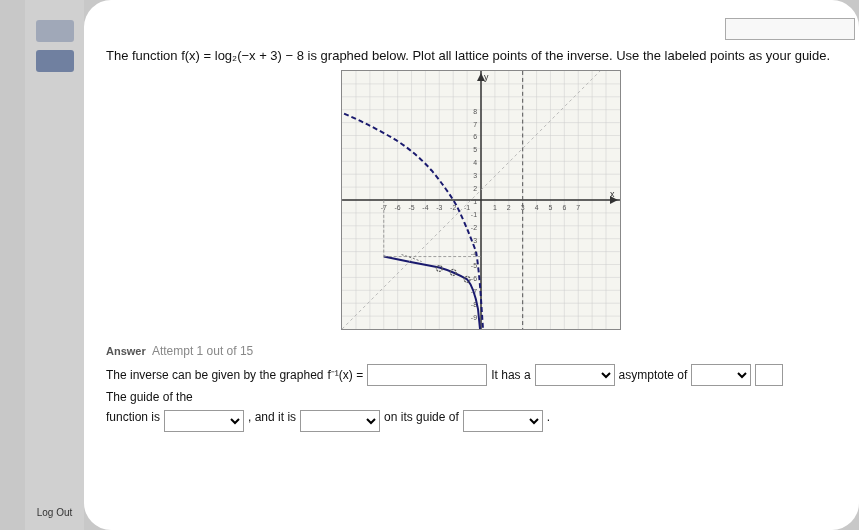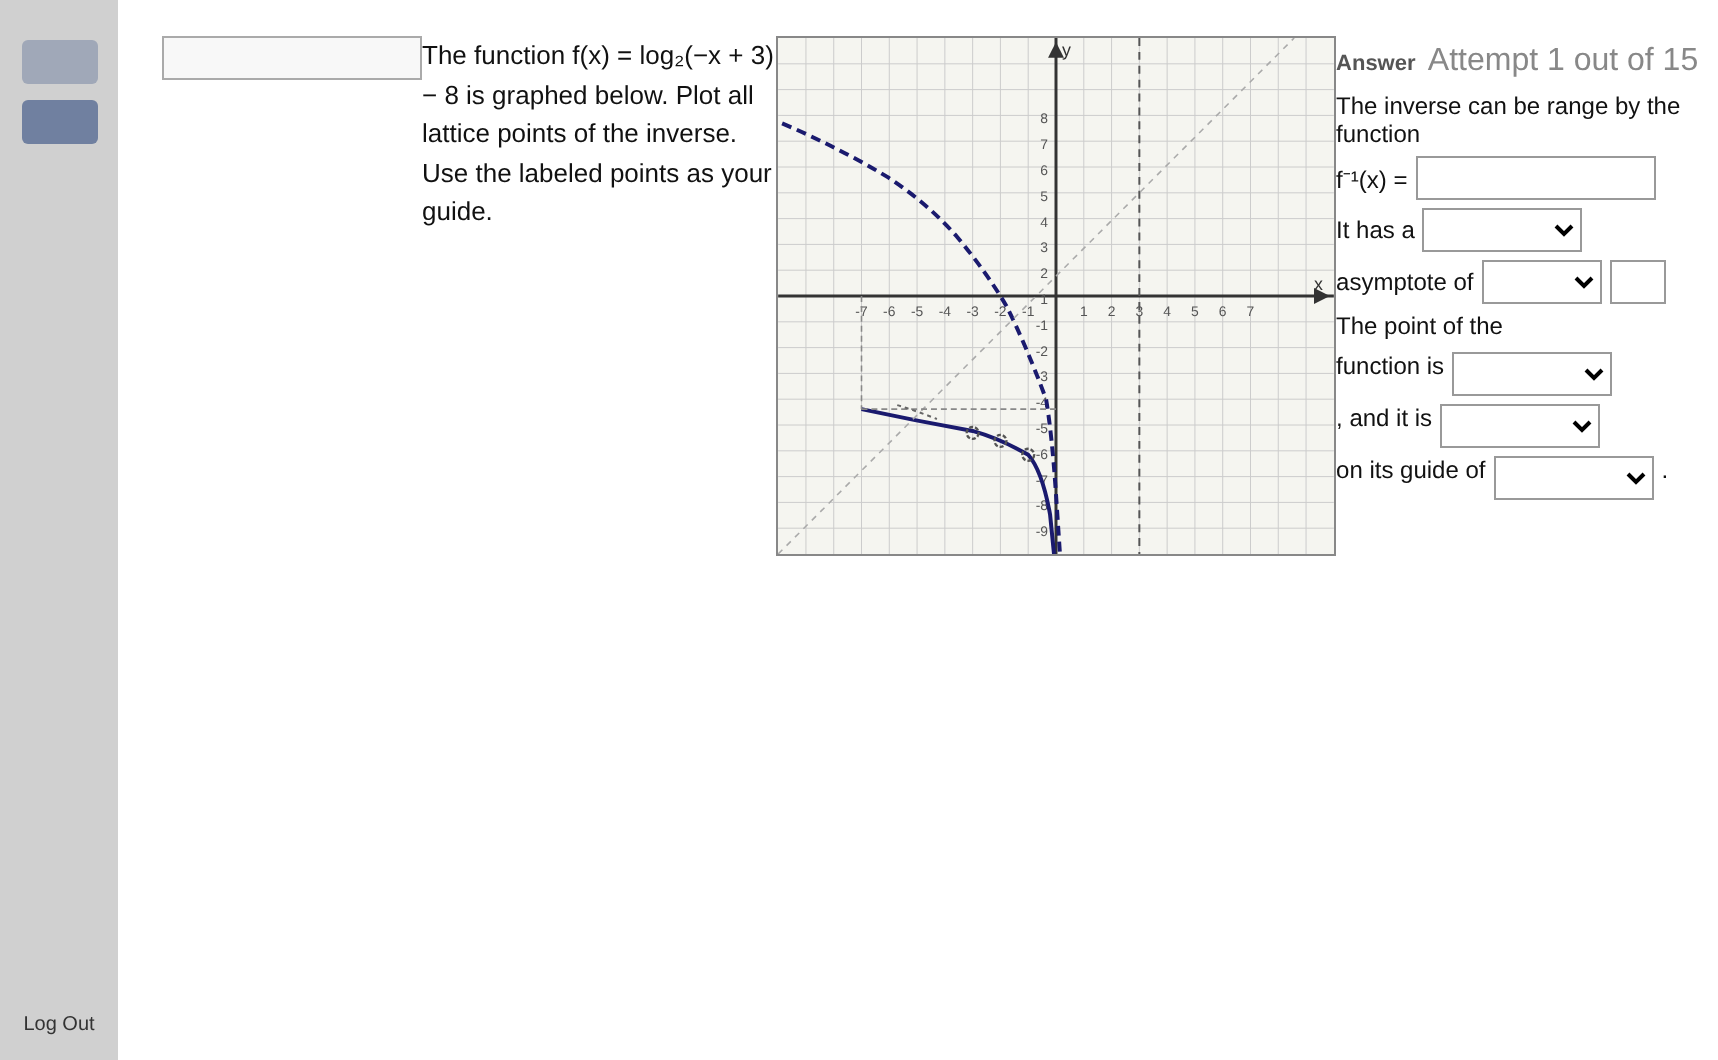--- a/index.html
+++ b/index.html
@@ -14,20 +14,21 @@
 
     .sidebar {
       width: 59px;
       background: #d0d0d0;
       display: flex;
       flex-direction: column;
       align-items: center;
       padding-top: 20px;
       gap: 8px;
       position: relative;
+      margin-left: 25px;
     }
 
     .sidebar-btn {
       width: 38px;
       height: 22px;
       background: #a0a8b8;
       border-radius: 3px;
       cursor: pointer;
     }
 
@@ -41,22 +42,23 @@
       font-size: 10px;
       color: #333;
       cursor: pointer;
     }
 
     .main-content {
       flex: 1;
       background: #ffffff;
       padding: 18px 4px 10px 22px;
       display: flex;
-      flex-direction: row;
+      flex-direction: column;
       overflow: hidden;
+      border-radius: 27px;
     }
 
     .top-bar {
       display: flex;
       justify-content: flex-end;
       margin-bottom: 6px;
     }
 
     .top-input-box {
       width: 130px;
@@ -98,21 +100,21 @@
       margin-top: 4px;
     }
 
     .answer-label {
       font-size: 11px;
       color: #555;
       margin-bottom: 6px;
     }
 
     .answer-label span.attempt {
-      font-size: 16px;
+      font-size: 12px;
       color: #888;
       text-align: center;
     }
 
     .answer-row {
       display: flex;
       align-items: center;
       flex-wrap: wrap;
       gap: 4px;
       font-size: 12px;
@@ -305,37 +307,37 @@
     </div>
   </div>
 
   <div class="answer-section">
     <div class="answer-label">
       <strong>Answer</strong>&nbsp;
       <span class="attempt">Attempt 1 out of 15</span>
     </div>
 
     <div class="answer-row">
-      <span>The inverse can be range by the function</span>
+      <span>The inverse can be given by the graphed</span>
       <span>f⁻¹(x) =</span>
       <input class="answer-input" type="text" style="">
       <span>It has a</span>
       <select class="dropdown-select sm">
         <option value=""></option>
         <option value="horizontal">horizontal</option>
         <option value="vertical">vertical</option>
       </select>
       <span>asymptote of</span>
       <select class="dropdown-select xs">
         <option value=""></option>
         <option value="-8">-8</option>
         <option value="3">3</option>
       </select>
       <input class="asymptote-input" type="text" style="">
-      <span>The point of the</span>
+      <span>The guide of the</span>
     </div>
 
     <div class="function-row">
       <span>function is</span>
       <select class="dropdown-select sm">
         <option value=""></option>
         <option value="increasing">increasing</option>
         <option value="decreasing">decreasing</option>
       </select>
       <span>, and it is</span>

